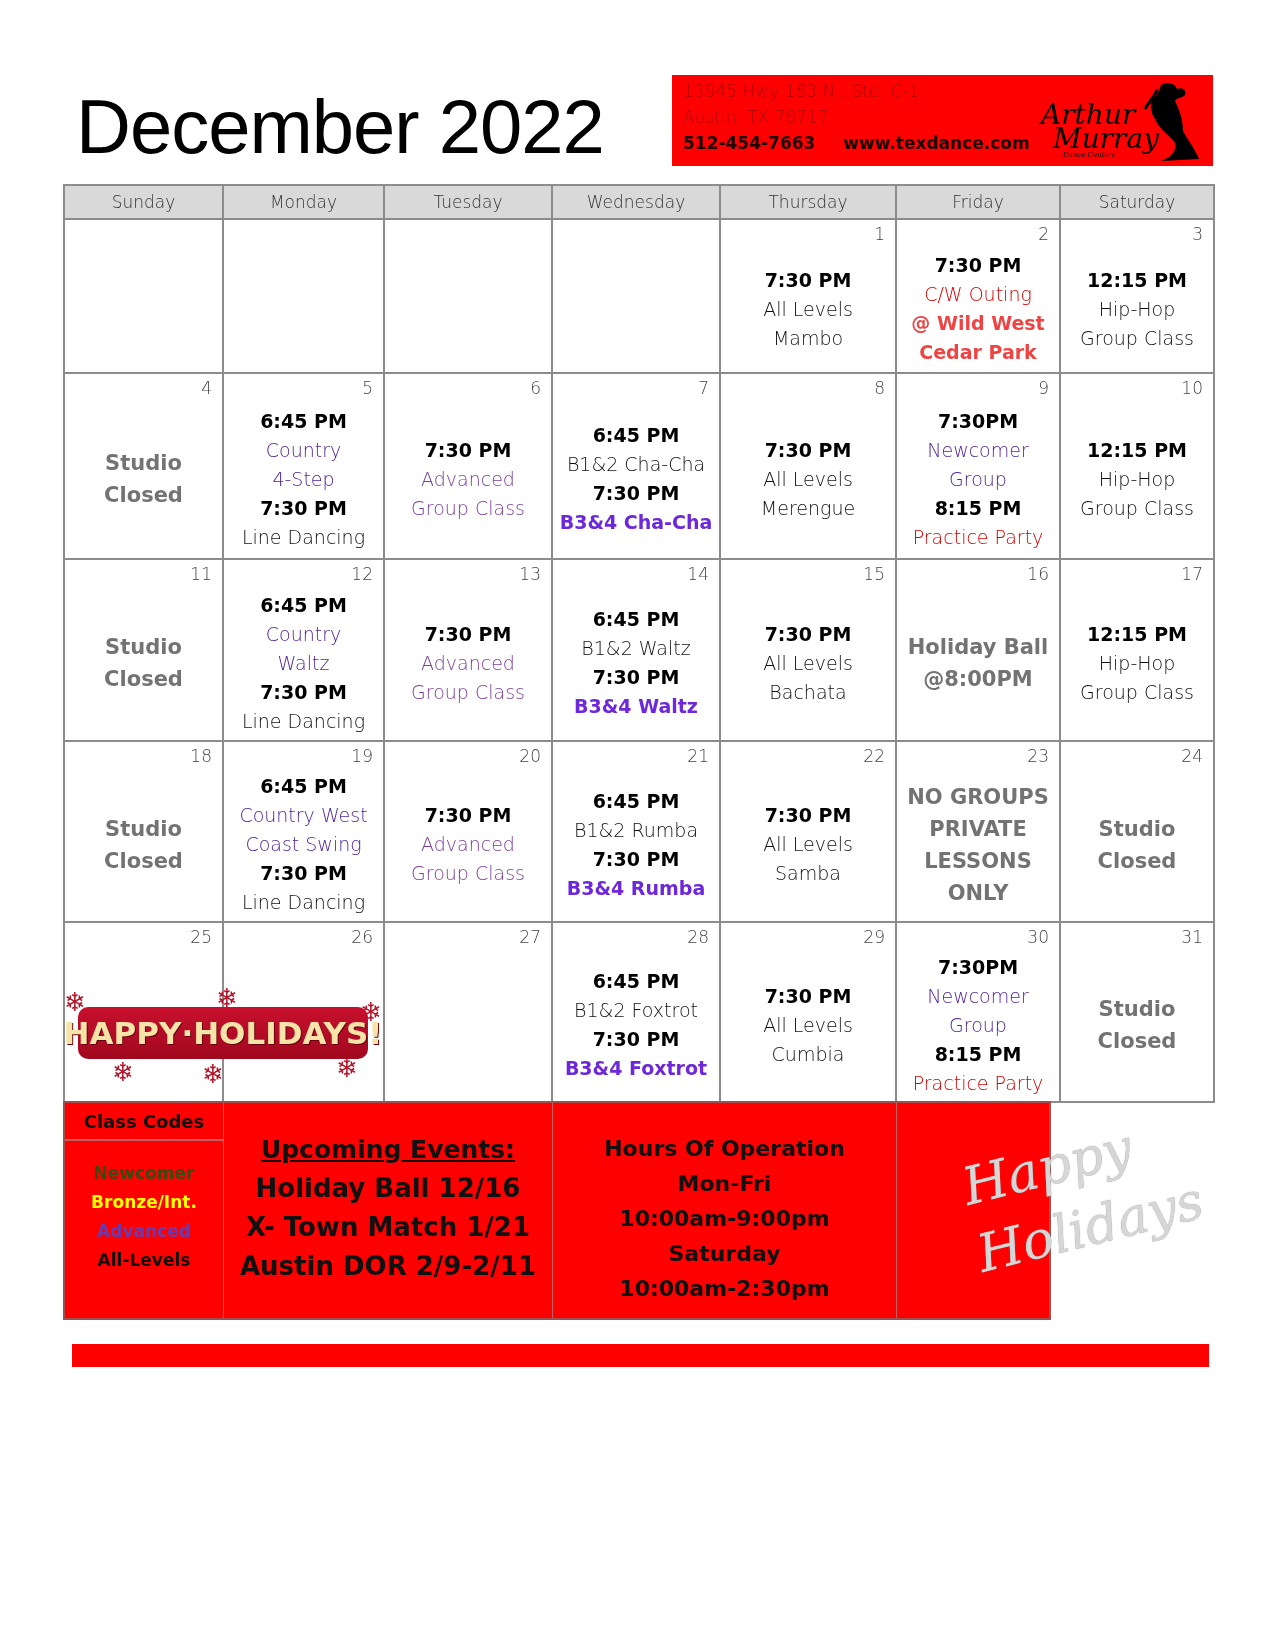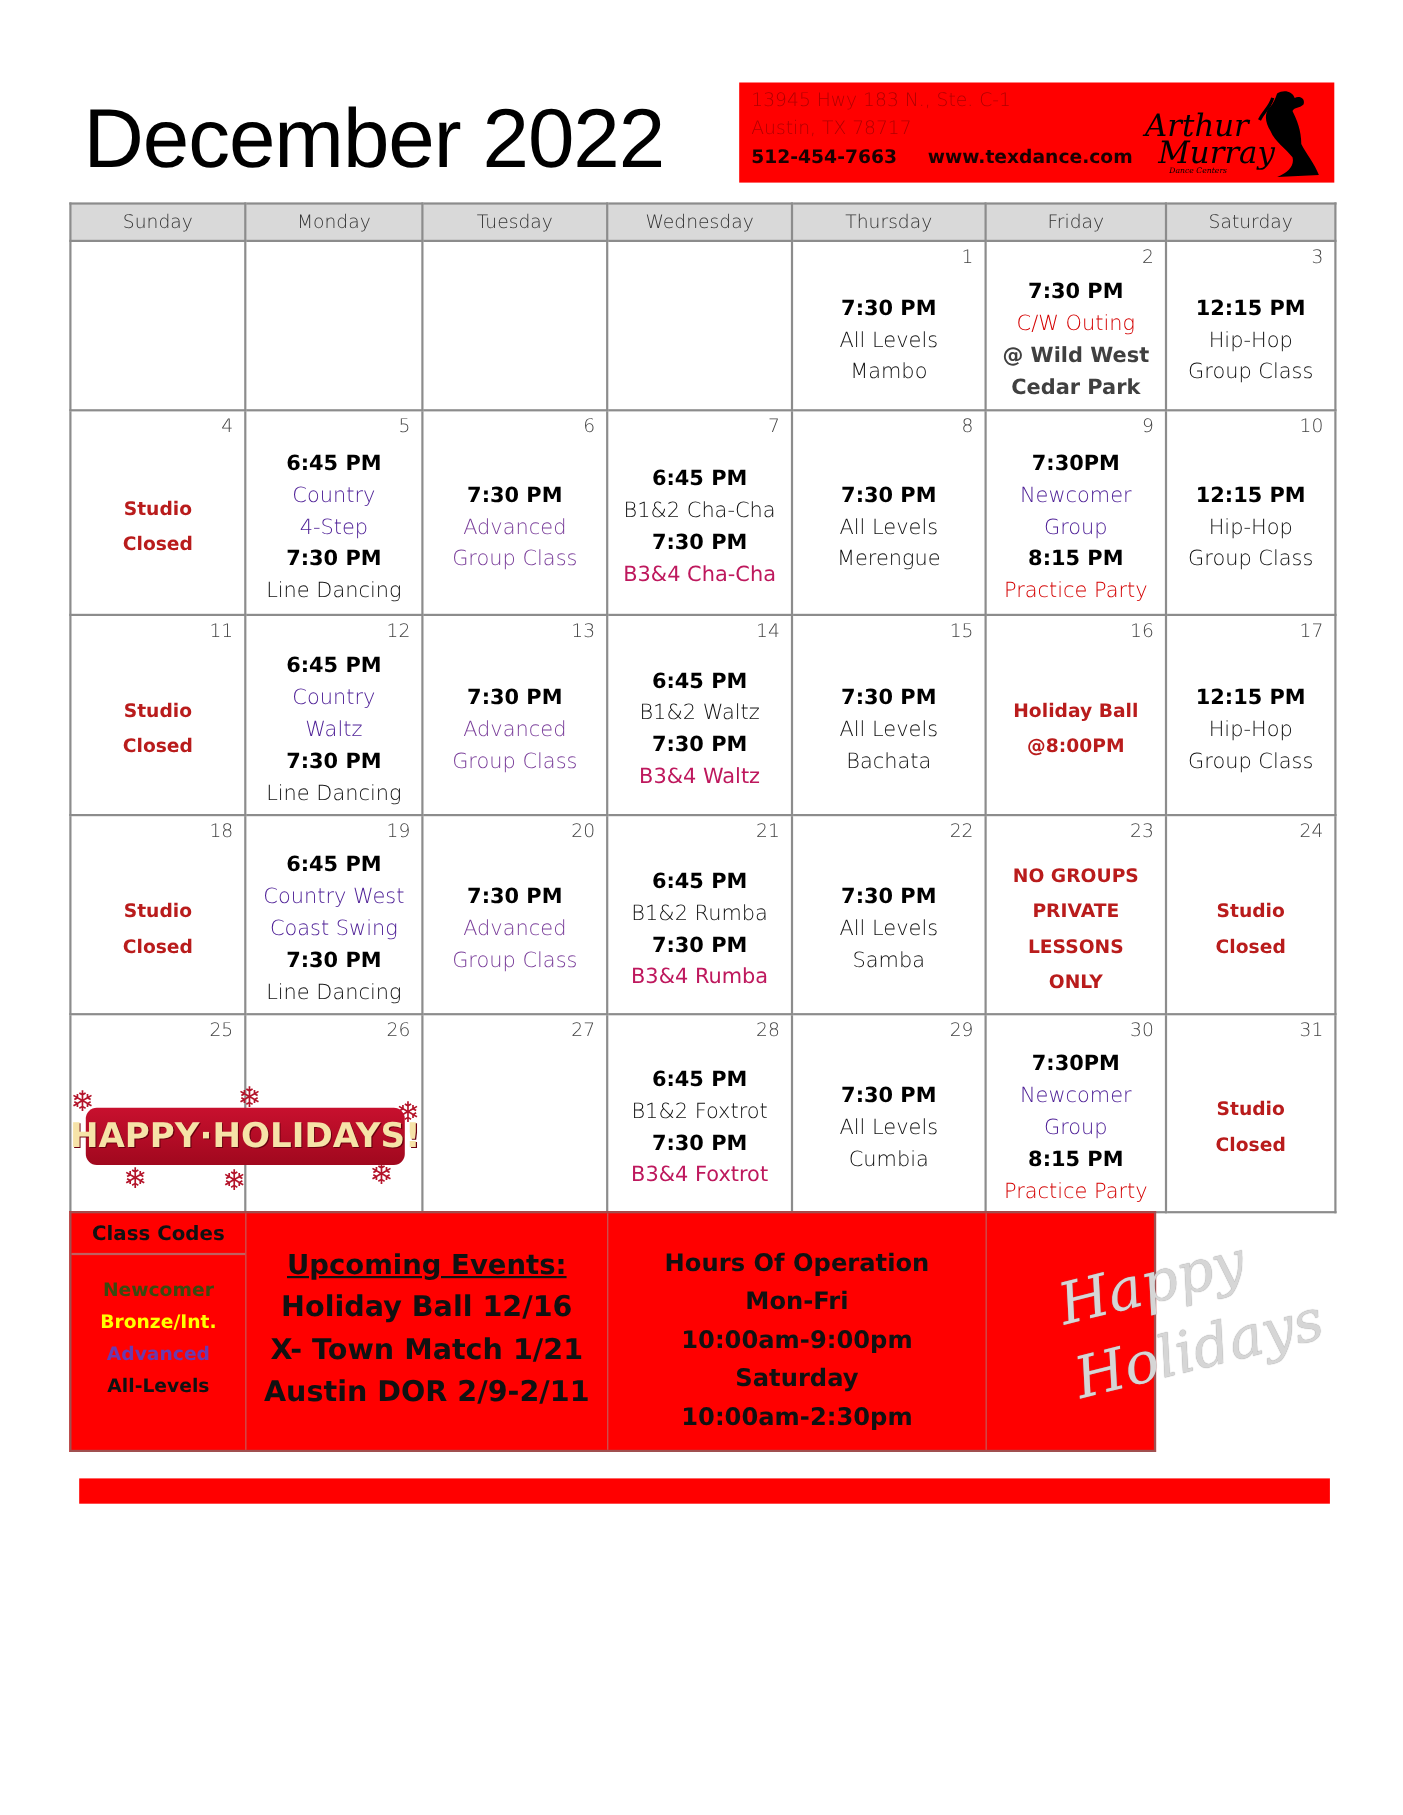--- a/index.html
+++ b/index.html
@@ -45,24 +45,24 @@
   .cell-body {
     position: absolute; left: 0; right: 0; top: 28px; bottom: 2px;
     display: flex; flex-direction: column; justify-content: center; align-items: center;
     text-align: center;
   }
   .ln { font-size: 19px; line-height: 29px; white-space: nowrap; font-family: "DejaVu Sans", sans-serif; }
   .t-time { font-weight: bold; color: #000; }
   .t-plain { color: #111; font-weight: 200; }
   .t-green { color: #4c1d95; font-weight: 200; }
   .t-purple { color: #7a3e9a; font-weight: 200; }
-  .t-yellow { color: #be185d; font-weight: normal; }
+  .t-yellow { color: #6d28d9; font-weight: bold; }
   .t-red { color: #d40000; font-weight: 200; }
-  .t-redbold { color: #404040; font-weight: bold; text-align: right; }
-  .t-bold { font-weight: bold; color: #b91c1c; font-size: 17px; line-height: 32px; }
+  .t-redbold { color: #ef4444; font-weight: bold; text-align: right; }
+  .t-bold { font-weight: bold; color: #737373; font-size: 21px; line-height: 32px; }
 
   .banner {
     position: absolute; left: 64px; top: 985px; width: 318px; height: 100px;
     z-index: 3;
   }
   .banner .band {
     position: absolute; left: 14px; top: 22px; width: 290px; height: 52px;
     background: linear-gradient(#c8102e, #a0081e); border-radius: 10px;
     display: flex; align-items: center; justify-content: center;
     font-family: "DejaVu Sans", sans-serif; font-weight: bold; font-size: 31px; color: #f6e3a8;

